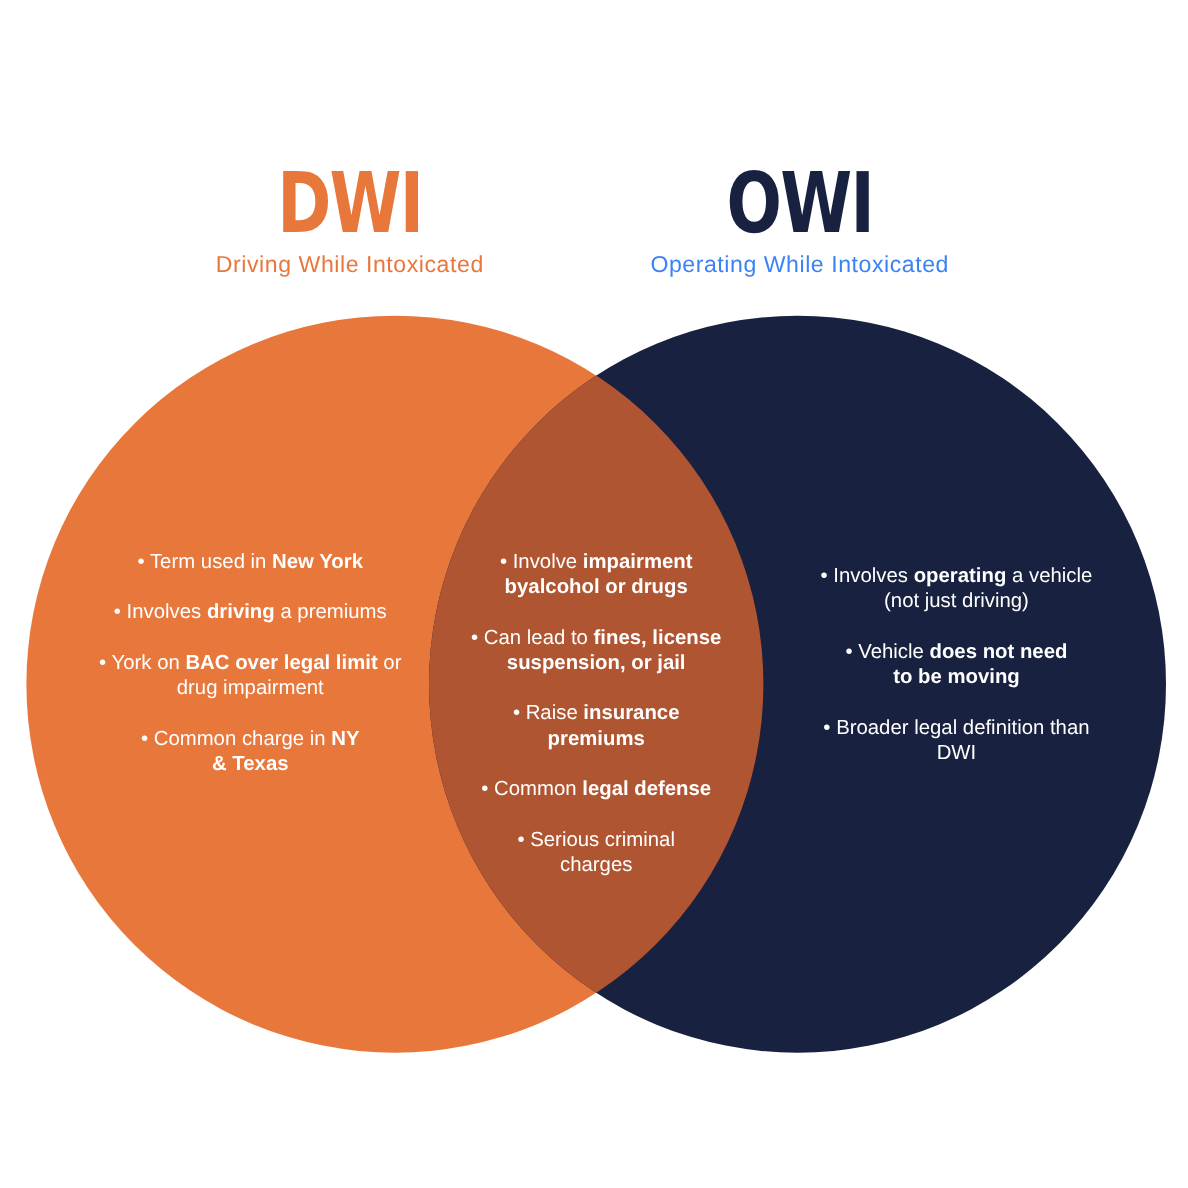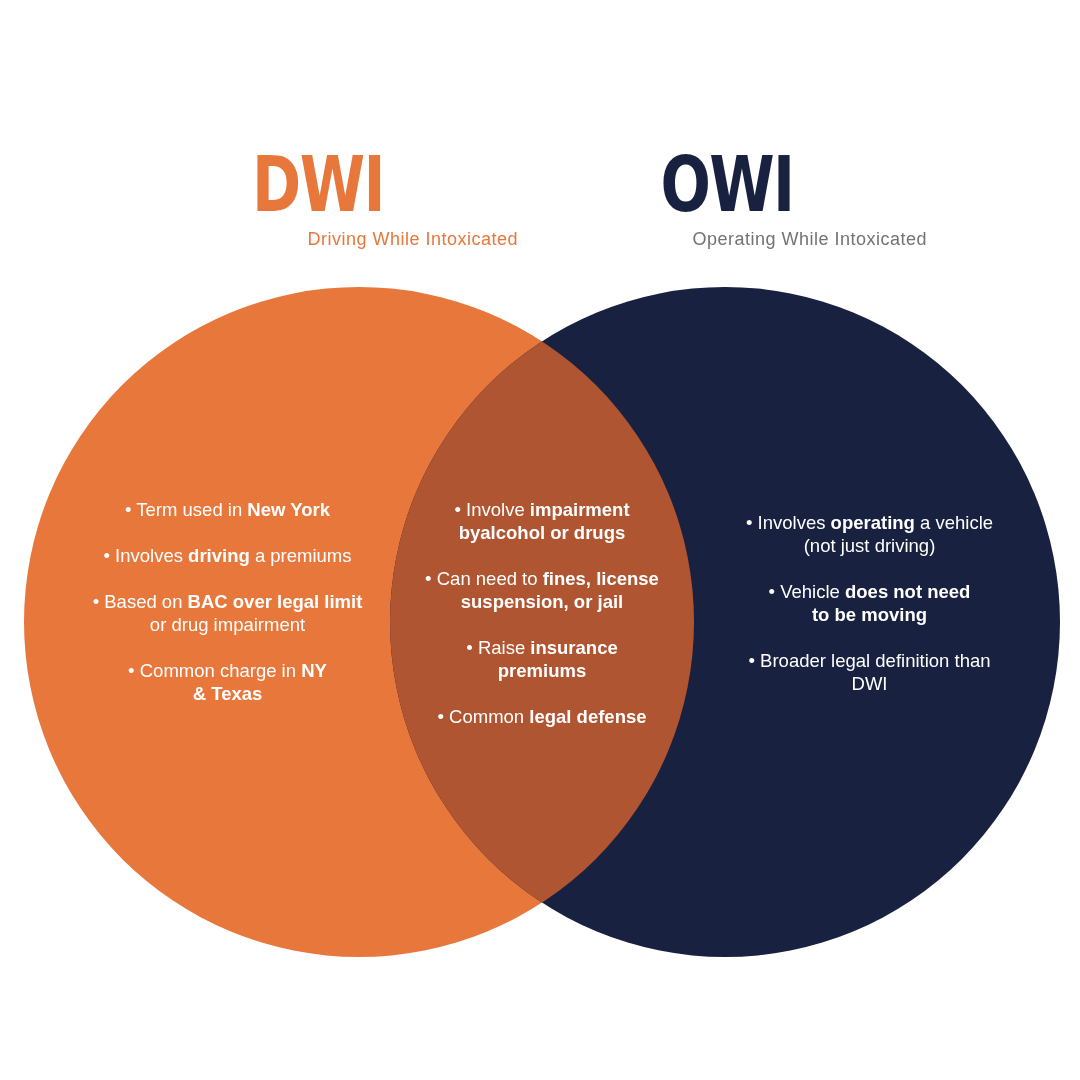--- a/index.html
+++ b/index.html
@@ -1,25 +1,25 @@
 <!DOCTYPE html>
 <html><head>
 <meta charset="utf-8">
 <style>
   html, body { margin: 0; padding: 0; }
   body { width: 1080px; height: 1080px; background: #ffffff; position: relative; overflow: hidden;
          font-family: "Liberation Sans", "DejaVu Sans", sans-serif; }
   .title { position: absolute; top: 140px; font-family: "DejaVu Sans", sans-serif; font-weight: bold;
            font-size: 76px; letter-spacing: -2px; transform: scaleX(0.78); transform-origin: center;
            text-align: center; width: 400px; line-height: 90px; }
-  .subtitle { position: absolute; top: 229px; font-size: 18px; text-align: right; width: 400px; letter-spacing: 0.5px; }
+  .subtitle { position: absolute; top: 229px; font-size: 21px; text-align: center; width: 400px; letter-spacing: 0.5px; }
   #dwi-title { left: 118px; color: #e8773c; }
   #dwi-sub { left: 118px; color: #e8773c; }
   #owi-title { left: 527px; color: #18213f; }
-  #owi-sub { left: 527px; color: #737373; }
+  #owi-sub { left: 527px; color: #3b82f6; }
   .venn { position: absolute; left: 0; top: 0; width: 1080px; height: 1080px; }
   .col { position: absolute; color: #ffffff; text-align: center; font-size: 18.5px; line-height: 23px; }
   .col .item { margin-bottom: 23px; }
   .col b { font-weight: bold; }
   #left-col { left: 85px; top: 498px; width: 285px; }
   #mid-col { left: 398px; top: 498px; width: 288px; }
   #right-col { left: 732px; top: 511px; width: 275px; }
 </style>
 </head>
 <body>
@@ -36,28 +36,29 @@
       </clipPath>
   </defs>
   <circle cx="359" cy="622" r="335" fill="#e8773c"></circle>
   <circle cx="725" cy="622" r="335" fill="#18213f"></circle>
   <circle cx="725" cy="622" r="335" fill="#b05531" clip-path="url(#clipLeft)"></circle>
 </svg>
 
 <div class="col" id="left-col">
   <div class="item"><span>• Term used in </span><b>New York</b><span></span></div>
   <div class="item"><span>• Involves </span><b>driving</b><span> a premiums</span></div>
-  <div class="item"><span>• Based on </span><b>BAC over legal limit</b><span> or drug impairment</span></div>
+  <div class="item"><span>• York on </span><b>BAC over legal limit</b><span> or drug impairment</span></div>
   <div class="item" style="padding:0 40px"><span>• Common charge in </span><b>NY &amp; Texas</b><span></span></div>
 </div>
 
 <div class="col" id="mid-col">
   <div class="item" style="padding:0 25px"><span>• Involve </span><b>impairment byalcohol or drugs</b><span></span></div>
-  <div class="item"><span>• Can need to </span><b>fines, license suspension, or jail</b><span></span></div>
+  <div class="item"><span>• Can lead to </span><b>fines, license suspension, or jail</b><span></span></div>
   <div class="item" style="padding:0 50px"><span>• Raise </span><b>insurance premiums</b><span></span></div>
   <div class="item"><span>• Common </span><b>legal defense</b><span></span></div>
+  <div class="item" style="padding:0 55px"><span>• Serious criminal charges</span><b></b><span></span></div>
 </div>
 
 <div class="col" id="right-col">
   <div class="item"><span>• Involves </span><b>operating</b><span> a vehicle (not just driving)</span></div>
   <div class="item" style="padding:0 30px"><span>• Vehicle </span><b>does not need to be moving</b><span></span></div>
   <div class="item"><span>• Broader legal definition than DWI</span><b></b><span></span></div>
 </div>
 
 </body></html>

